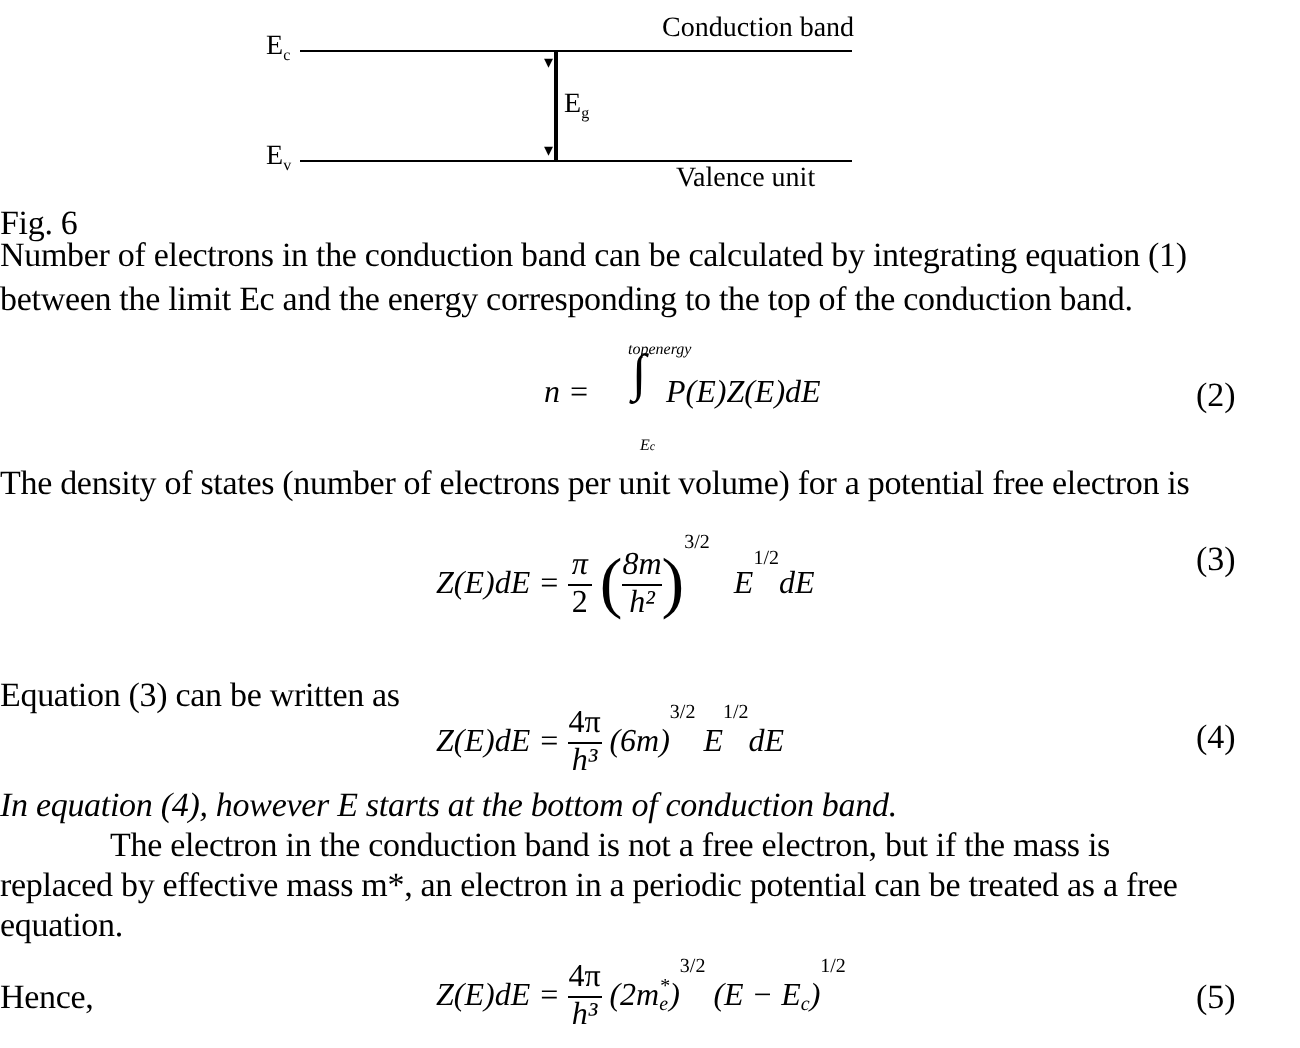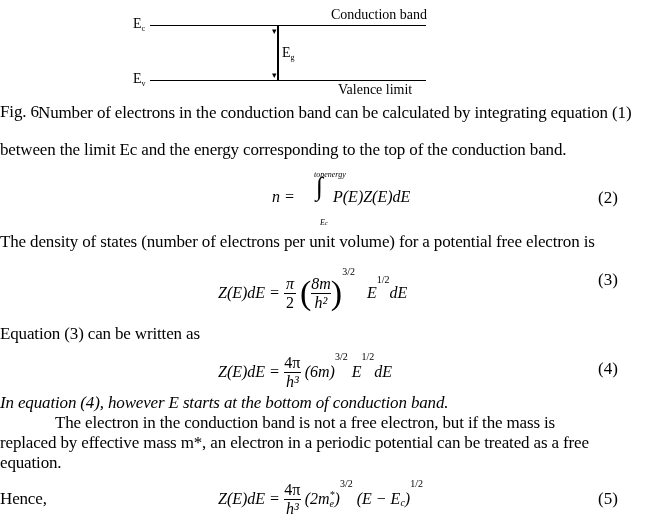--- a/index.html
+++ b/index.html
@@ -32,45 +32,45 @@
   <div class="line" style="left:150px;top:25px;width:276px;"></div>
   <span class="lbl" style="left:318px;top:7px;margin-left:13px;">Conduction band</span>
 
   <div class="line" style="left:277px;top:25px;width:2px;height:56px;"></div>
   <span class="abs" style="left:272px;top:26px;font-size:9px;">▾</span>
   <span class="abs" style="left:272px;top:70px;font-size:9px;">▾</span>
   <span class="lbl" style="left:282px;top:45px;"><span>E</span><span class="sub">g</span></span>
 
   <span class="lbl" style="left:133px;top:71px;"><span>E</span><span class="sub">v</span></span>
   <div class="line" style="left:150px;top:80px;width:276px;"></div>
-  <span class="lbl" style="left:338px;top:82px;">Valence limit</span>
+  <span class="lbl" style="left:338px;top:82px;">Valence unit</span>
 </div>
 
 <div class="text" style="top:102px;">Fig. 6</div>
-<div class="text" style="top:103px;padding-left:38px;">Number of electrons in the conduction band can be calculated by integrating equation (1)</div>
+<div class="text" style="top:118px;">Number of electrons in the conduction band can be calculated by integrating equation (1)</div>
 <div class="text" style="top:140px;text-align:center;">between the limit Ec and the energy corresponding to the top of the conduction band.</div>
 
 <div class="eq" style="left:272px;top:188px;">n =</div>
 <div class="abs" style="left:314px;top:162px;"><span class="tiny">topenergy</span></div>
 <div class="abs int" style="left:316px;top:172px;">∫</div>
 <div class="abs" style="left:320px;top:210px;"><span class="tiny">E</span><span class="tiny" style="font-size:6px">c</span></div>
 <div class="eq" style="left:333px;top:188px;">P(E)Z(E)dE</div>
 <div class="eqnum abs" style="top:188px;">(2)</div>
 
 <div class="text" style="top:232px;">The density of states (number of electrons per unit volume) for a potential free electron is</div>
 
 <div class="eq" style="left:218px;top:266px;height:40px;">
   <span style="vertical-align:middle">Z(E)dE =</span>
   <span class="frac"><span class="num" style="font-style:italic">π</span><span class="den" style="font-style:normal">2</span></span>
   <span class="paren">(</span><span class="frac"><span class="num" style="font-style:italic">8m</span><span class="den">h²</span></span><span class="paren">)</span><span class="up" style="vertical-align:22px;font-style:normal">3/2</span>
   &nbsp;&nbsp;<span style="vertical-align:middle">E</span><span class="up" style="font-style:normal;vertical-align:14px">1/2</span><span style="vertical-align:middle">dE</span>
 </div>
 <div class="eqnum abs" style="top:270px;">(3)</div>
 
-<div class="text" style="top:324px;">Equation (3) can be written as</div>
+<div class="text" style="top:338px;">Equation (3) can be written as</div>
 
 <div class="eq" style="left:218px;top:351px;">
   <span style="vertical-align:middle">Z(E)dE =</span>
   <span class="frac"><span class="num" style="font-style:normal">4π</span><span class="den" style="border-top:1px solid #000">h³</span></span>
   <span style="vertical-align:middle">(6m)</span><span class="up" style="font-style:normal;vertical-align:16px">3/2</span>
   <span style="vertical-align:middle">E</span><span class="up" style="font-style:normal;vertical-align:16px">1/2</span><span style="vertical-align:middle">dE</span>
 </div>
 <div class="eqnum abs" style="top:359px;">(4)</div>
 
 <div class="text" style="top:393px;font-style:italic;">In equation (4), however E starts at the bottom of conduction band.</div>

